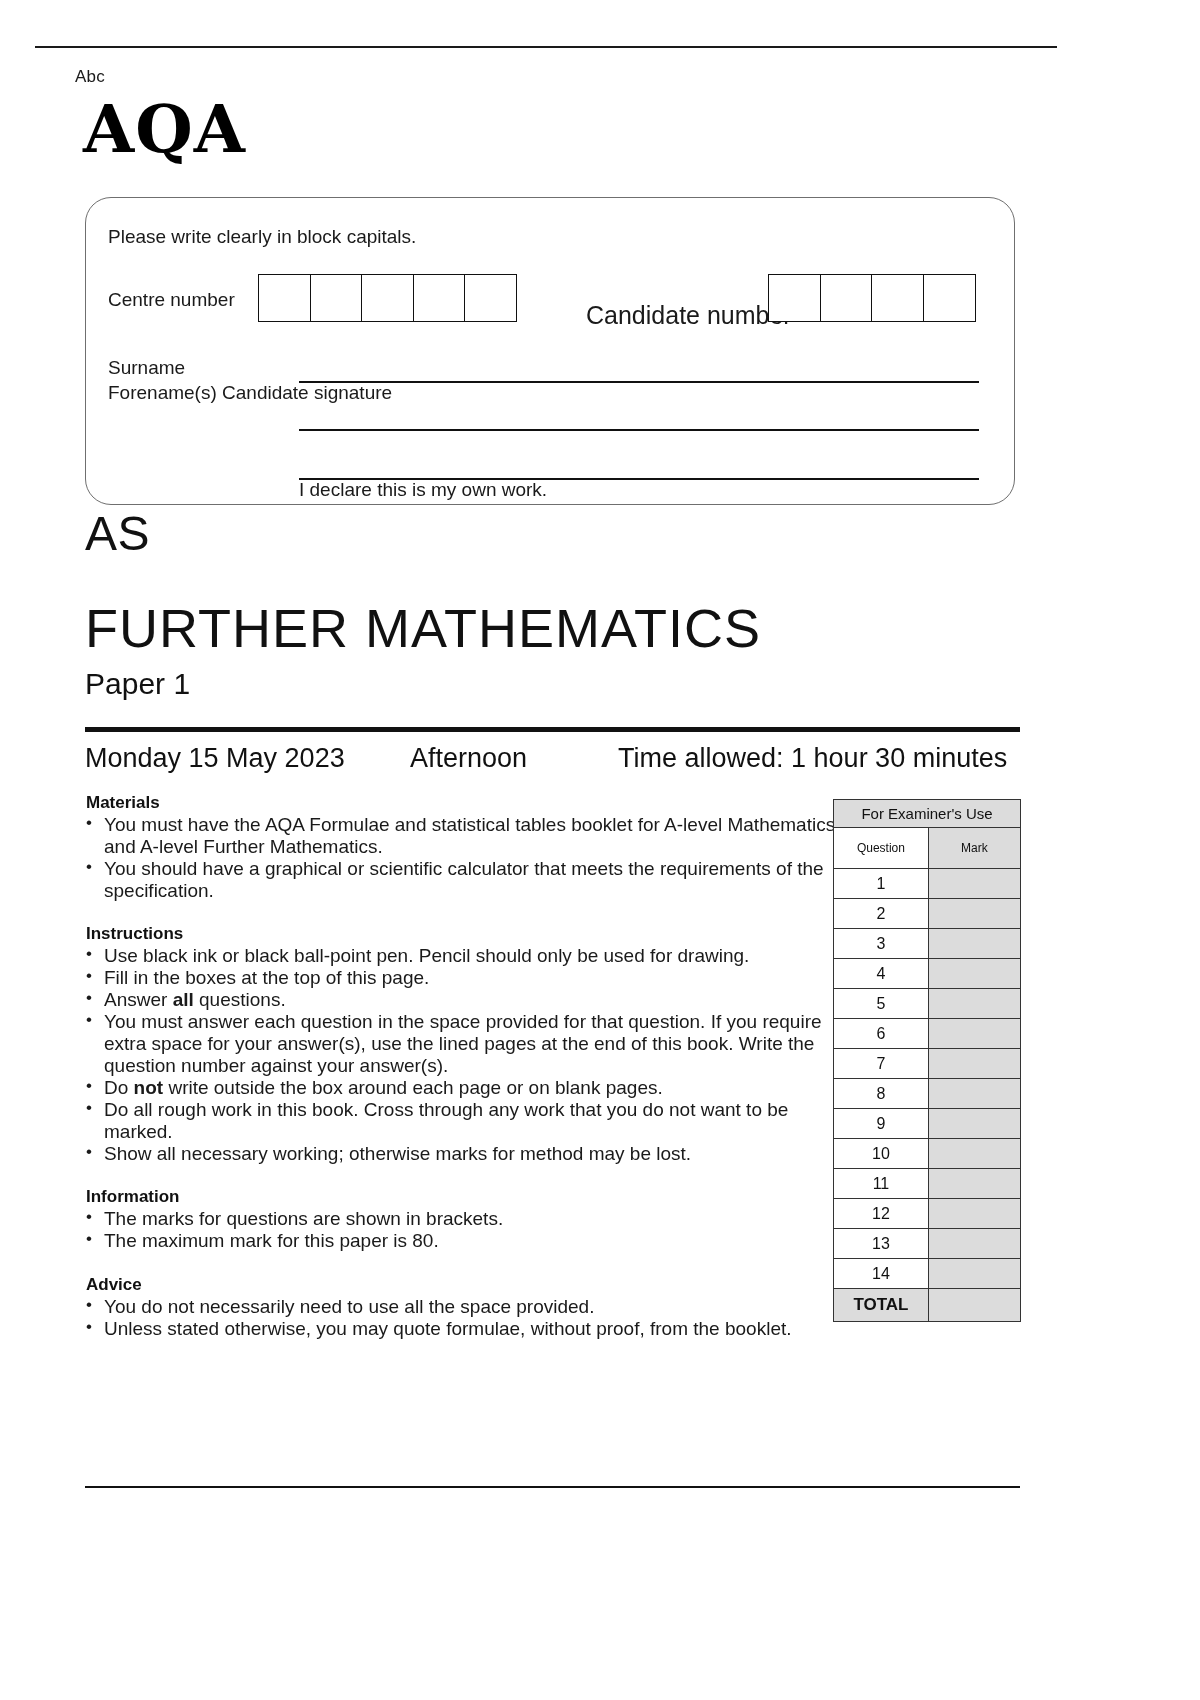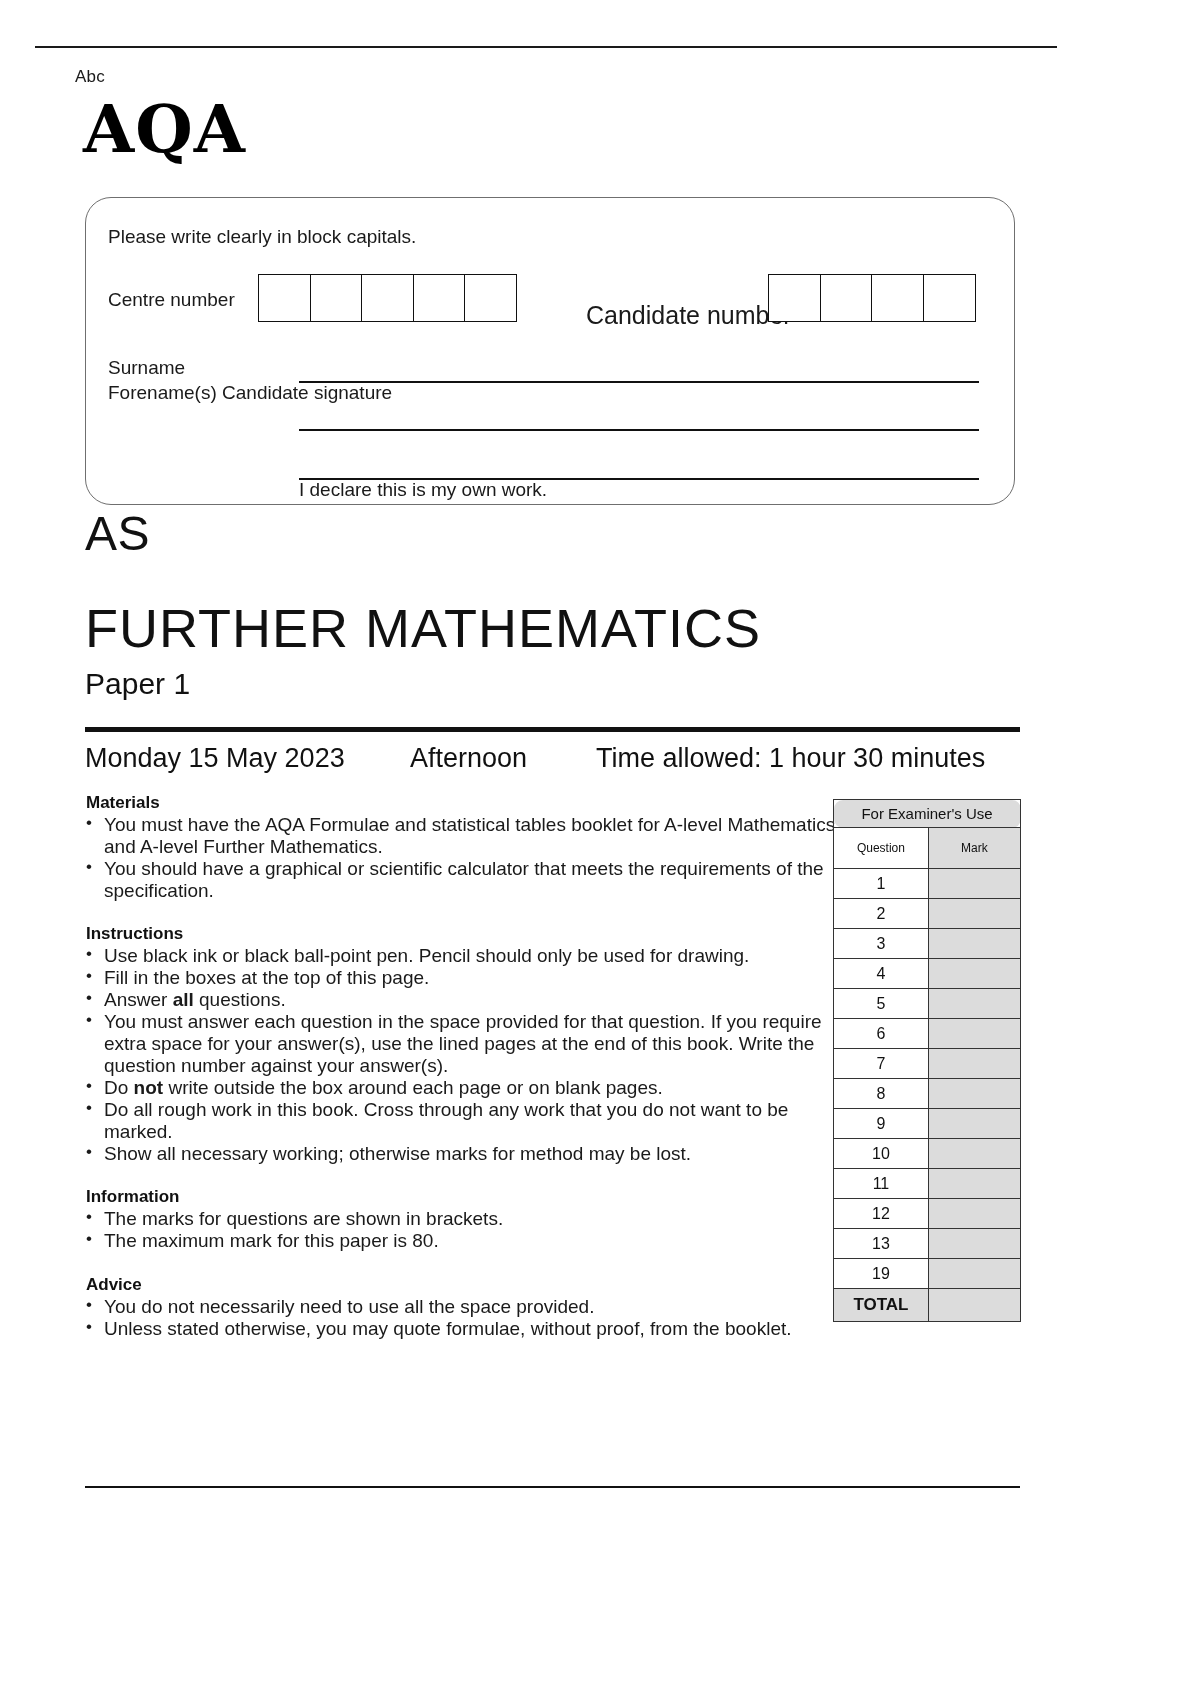--- a/index.html
+++ b/index.html
@@ -47,35 +47,35 @@
   
   .t-as{position:absolute;left:85px;top:506px;font-size:48px;letter-spacing:.5px;color:#111;}
   .t-subject{position:absolute;left:85px;top:597px;font-size:54px;letter-spacing:1px;color:#111;}
   .t-paper{position:absolute;left:85px;top:667px;font-size:30px;color:#111;}
 
   .thick-rule{position:absolute;left:85px;top:727px;width:935px;height:5px;background:#111;}
 
   .dateline{position:absolute;left:85px;top:743px;width:990px;font-size:27px;color:#111;}
   .dateline .d-date{position:absolute;left:0;top:0;}
   .dateline .d-session{position:absolute;left:325px;top:0;}
-  .dateline .d-time{position:absolute;left:511px;top:0;text-align:right;}
+  .dateline .d-time{position:absolute;left:533px;top:0;text-align:right;}
 
   
   .content{position:absolute;left:72px;top:793px;width:775px;}
   .sec-head{font-size:17px;font-weight:bold;color:#111;margin:0 0 1px 14px;}
   ul.bl{list-style:none;margin:0 0 0 0;padding:0;}
   ul.bl li{position:relative;padding-left:32px;font-size:19px;line-height:1.16;color:#1a1a1a;margin-bottom:0px;}
   ul.bl li:before{content:"•";position:absolute;left:14px;top:-1px;font-size:17px;}
   .gap{height:22px;}
 
   
   .ex-table{position:absolute;left:833px;top:799px;width:188px;border-collapse:collapse;}
   .ex-table td,.ex-table th{border:1.4px solid #333;font-size:12px;text-align:center;color:#111;
      font-weight:normal;padding:0;}
-  .ex-table .hdr-span{background:#dcdcdc;height:27px;font-size:15px;border-radius:9px;}
+  .ex-table .hdr-span{background:#dcdcdc;height:27px;font-size:15px;}
   .ex-table .col-q{width:95px;background:#fff;}
   .ex-table .col-m{width:93px;background:#dcdcdc;}
   .ex-table .sub-q{background:#fff;height:40px;line-height:1.0;}
   .ex-table .sub-m{background:#dcdcdc;height:40px;}
   .ex-table .num{height:29px;background:#fff;font-size:16px;}
   .ex-table .mk{height:29px;background:#dcdcdc;}
   .ex-table .tot{height:32px;background:#dcdcdc;font-weight:bold;font-size:17px;}
 
   
   .bottom-rule{position:absolute;left:85px;top:1486px;width:935px;height:2px;background:#111;}
@@ -227,21 +227,21 @@
         </tr>
       <tr>
           <td class="num">12</td>
           <td class="mk"></td>
         </tr>
       <tr>
           <td class="num">13</td>
           <td class="mk"></td>
         </tr>
       <tr>
-          <td class="num">19</td>
+          <td class="num">14</td>
           <td class="mk"></td>
         </tr>
       <tr>
           <td class="tot">TOTAL</td>
           <td class="mk tot"></td>
         </tr>
     </tbody>
   </table>
 
   <div class="bottom-rule"></div>

